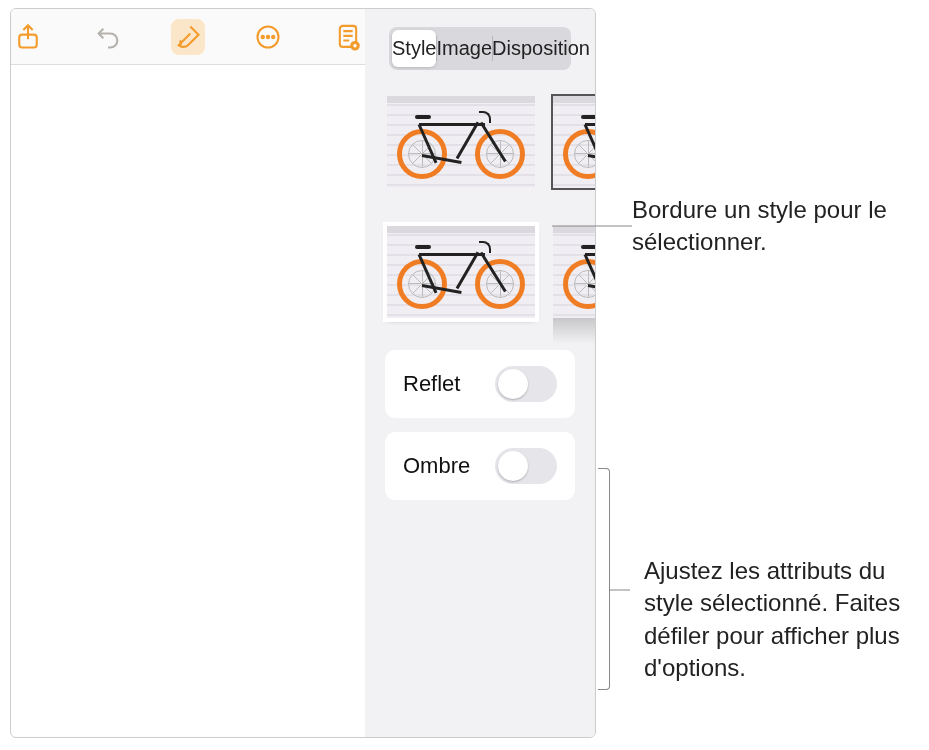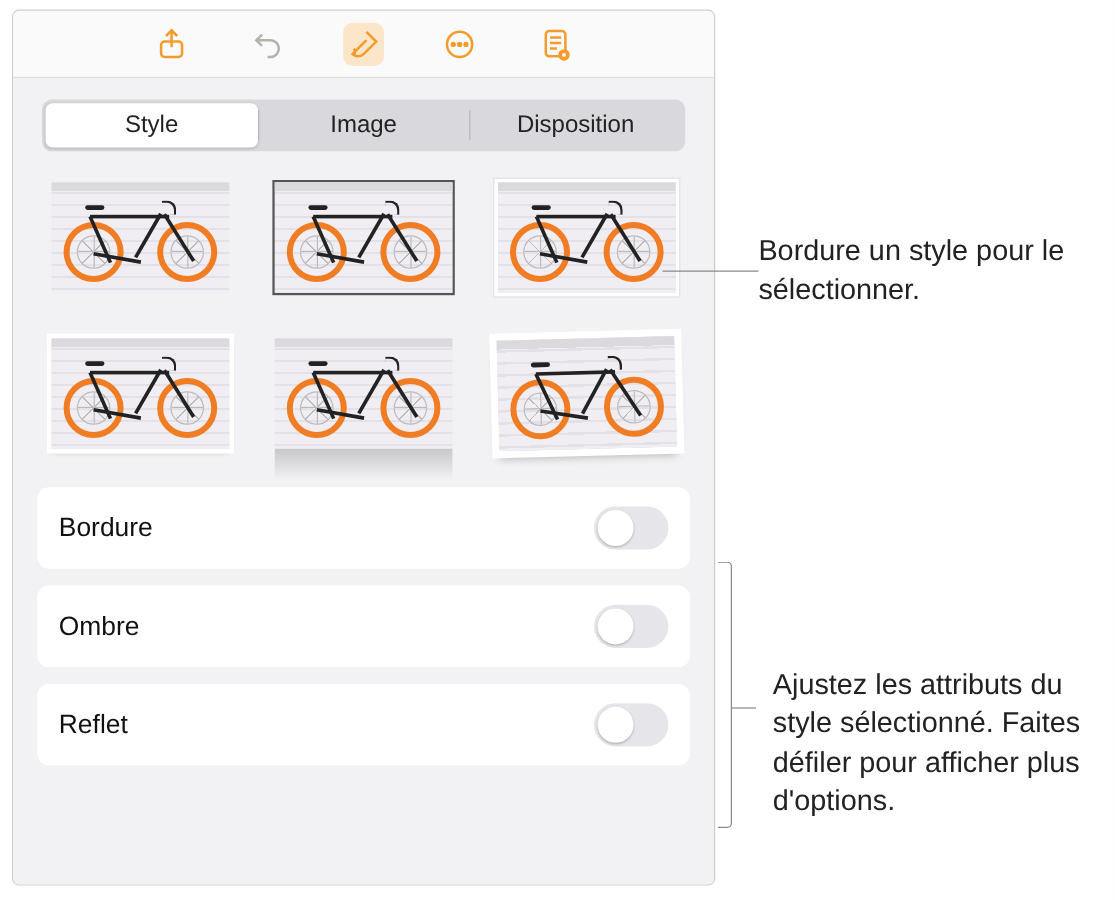--- a/index.html
+++ b/index.html
@@ -11,21 +11,21 @@
   position: relative;
   font-size: 14px;
 }
 .panel {
   position: absolute;
   left: 10px; top: 8px;
   width: 586px; height: 730px;
   border: 1px solid #ccc;
   border-radius: 6px;
   overflow: hidden;
-  display:flex; flex-direction:column;
+  display:flex; flex-direction:row;
 }
 .toolbar {
   height: 56px;
   background: #fafafa;
   border-bottom: 1px solid #ddd;
   display: flex;
   align-items: center;
   justify-content: center;
   gap: 46px;
 }
@@ -351,29 +351,25 @@
                   <div class="bars"></div>
                 </div>
           </div>
             </div>
           </div>
       </div>
     </div>
 
     <div class="rows">
       <div class="row">
-        <div class="row-label">Bordure</div>
+        <div class="row-label">Reflet</div>
         <div class="switch"></div>
       </div>
       <div class="row">
         <div class="row-label">Ombre</div>
-        <div class="switch"></div>
-      </div>
-      <div class="row">
-        <div class="row-label">Reflet</div>
         <div class="switch"></div>
       </div>
     </div>
 
   </div>
 </div>
 
 <div class="lead" style="left:552px; top:214px; width:80px; height:2px;">
   <svg width="80" height="2">
       <line x1="0" y1="1" x2="80" y2="1" stroke="#888" stroke-width="1"></line>

